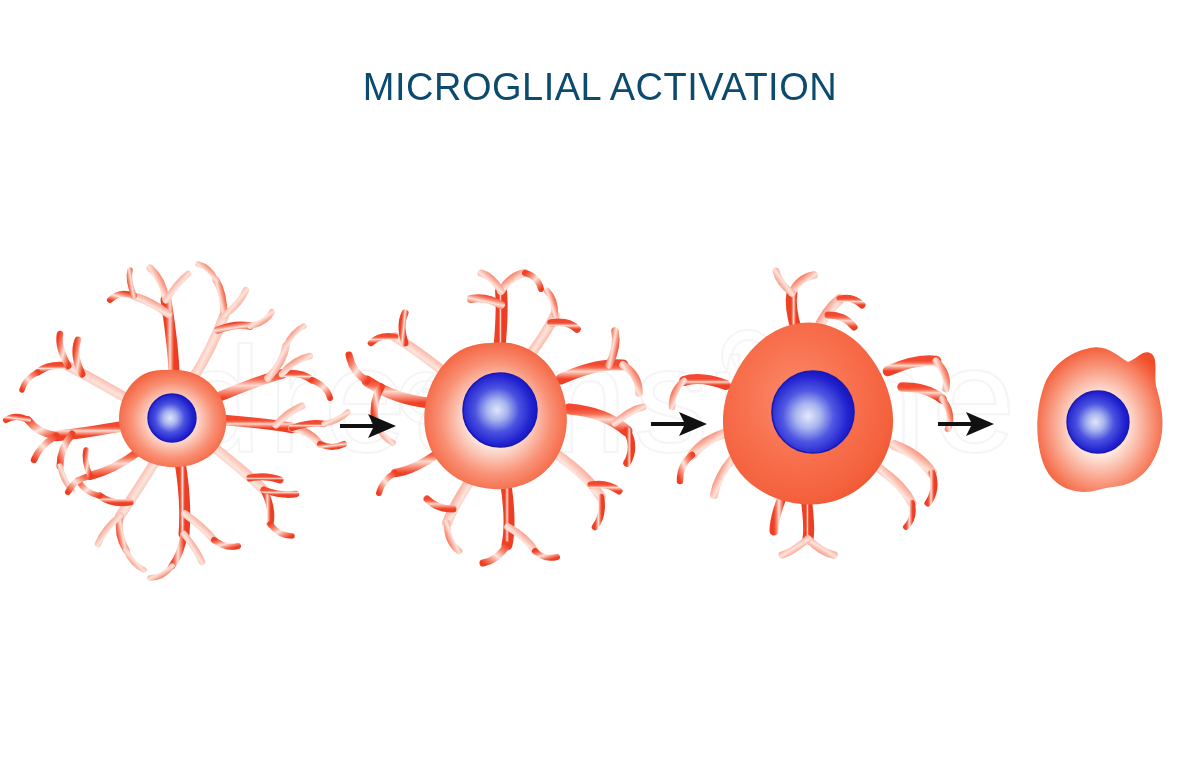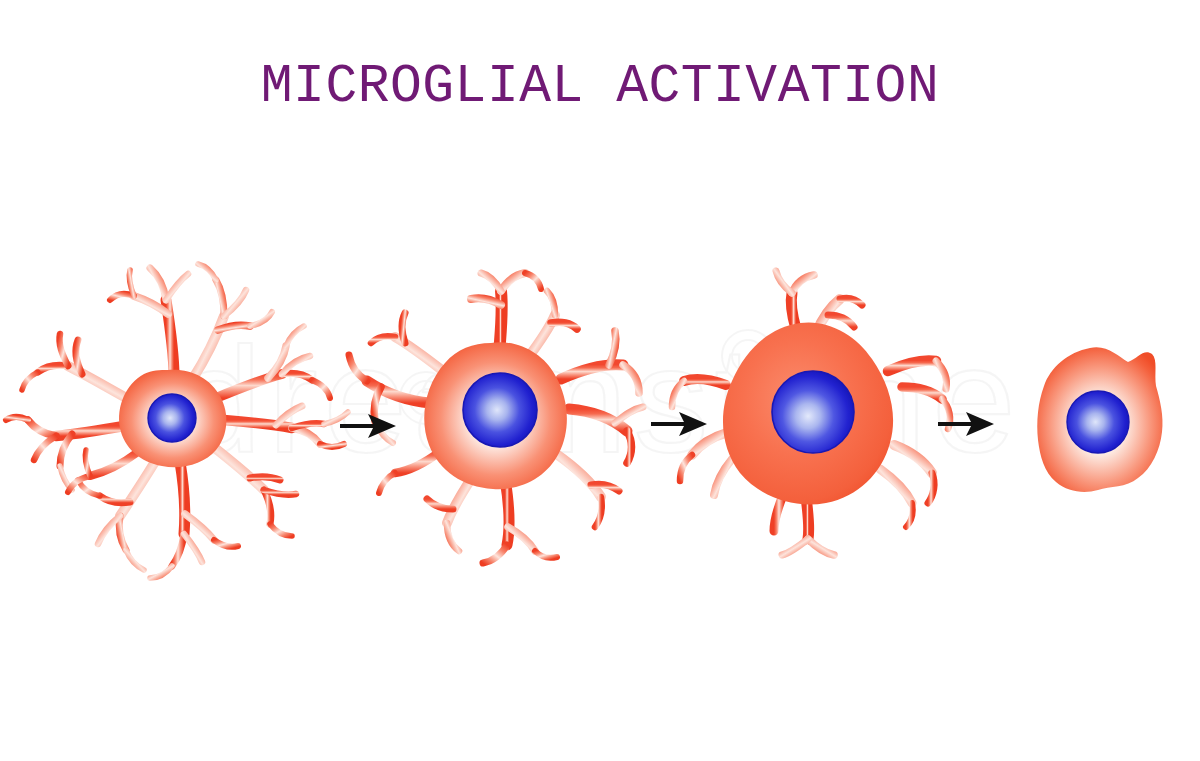--- a/index.html
+++ b/index.html
@@ -1,22 +1,22 @@
 <!DOCTYPE html>
 <html><head>
 <meta charset="utf-8">
 <style>
   html,body{margin:0;padding:0;background:#ffffff;}
   body{width:1200px;height:761px;overflow:hidden;
        font-family:"Liberation Sans","DejaVu Sans",sans-serif;}
   #stage{position:relative;width:1200px;height:761px;background:#ffffff;}
   #title{position:absolute;left:0;top:58px;width:1200px;text-align:center;
-         font-family:Liberation Mono, monospace;
-         font-size:53px;line-height:58px;letter-spacing:.5px;
-         font-weight:400;color:#701a75;white-space:nowrap;}
+         font-family:Liberation Sans, sans-serif;
+         font-size:38px;line-height:58px;letter-spacing:.5px;
+         font-weight:400;color:#0c4a6e;white-space:nowrap;}
   #figure{position:absolute;left:0;top:0;width:1200px;height:761px;}
   .wm{font-family:"Liberation Sans","DejaVu Sans",sans-serif;}
 </style>
 </head>
 <body>
 
 <div id="stage">
 
   <div id="title">MICROGLIAL ACTIVATION</div>
 

